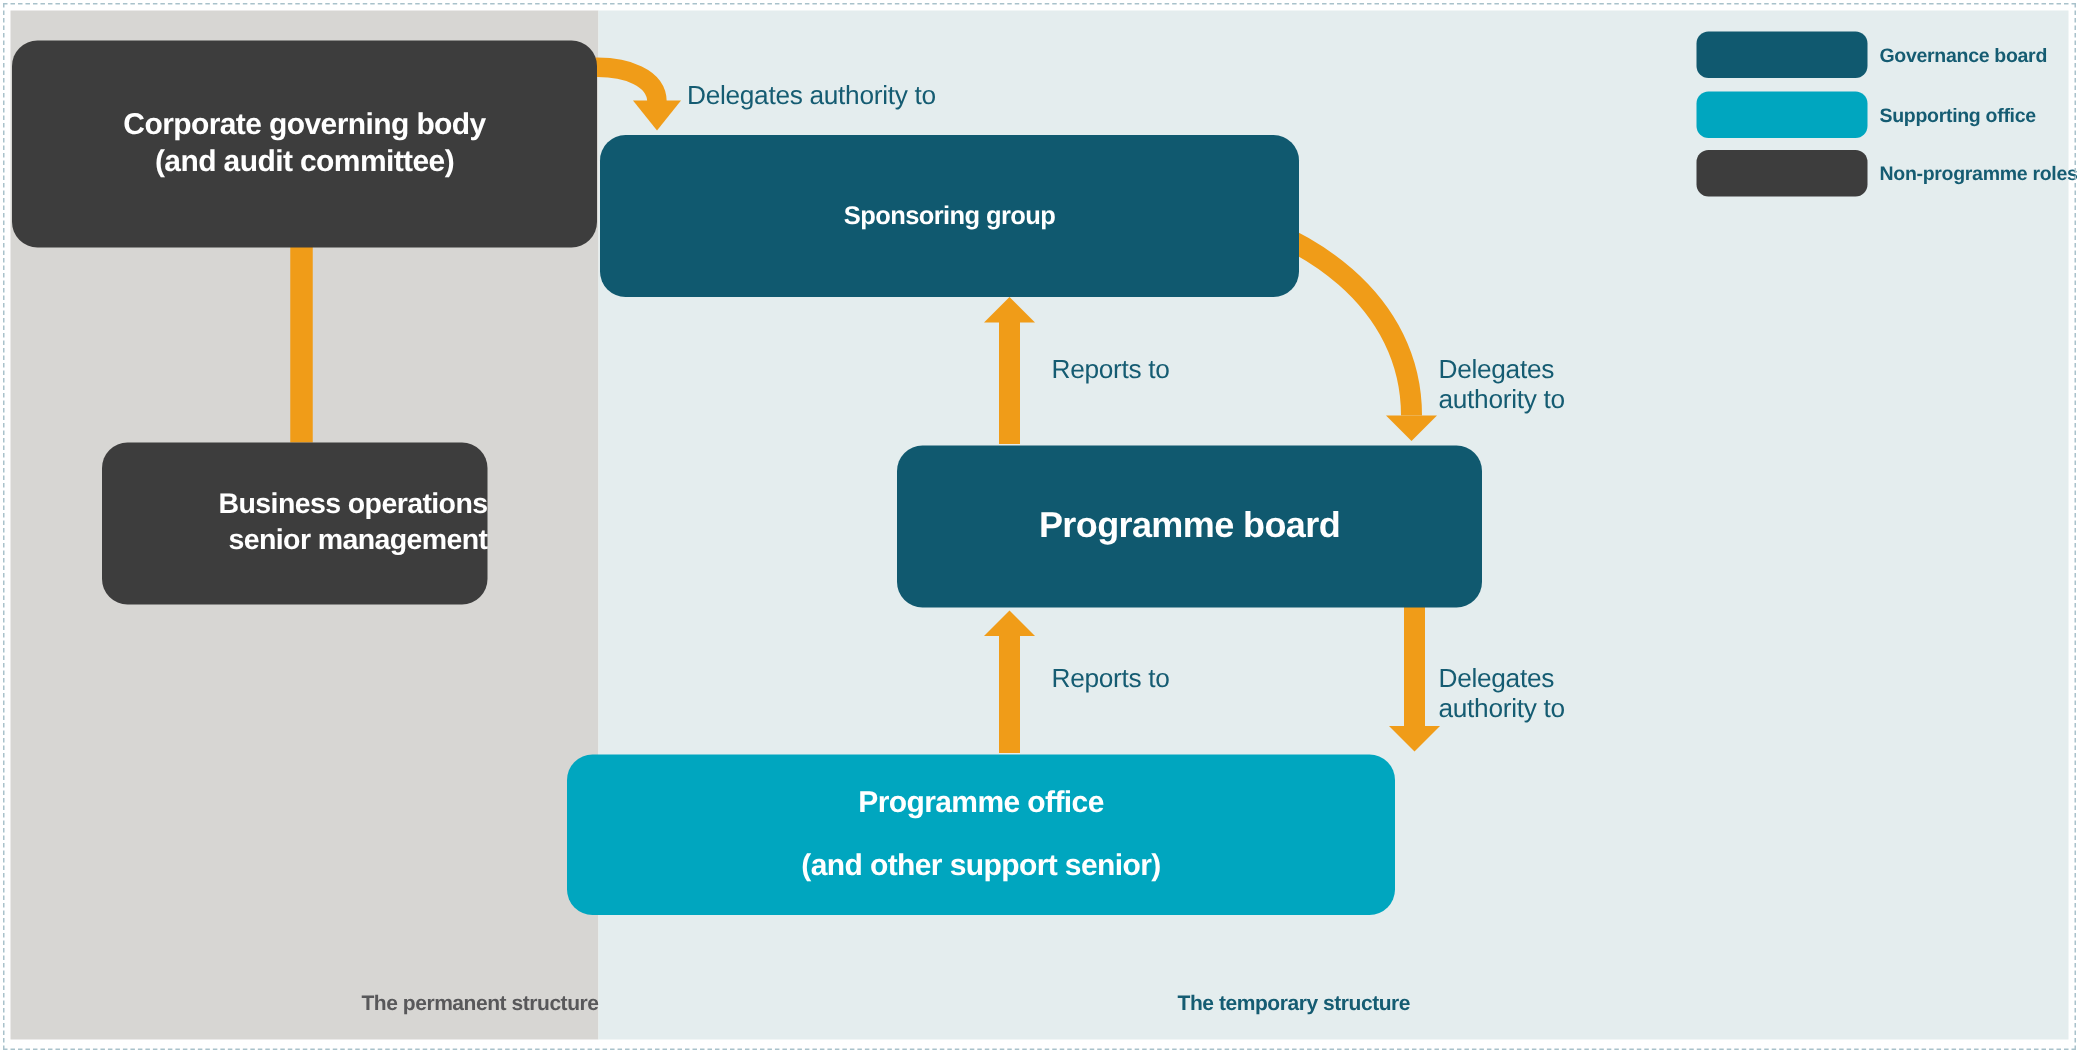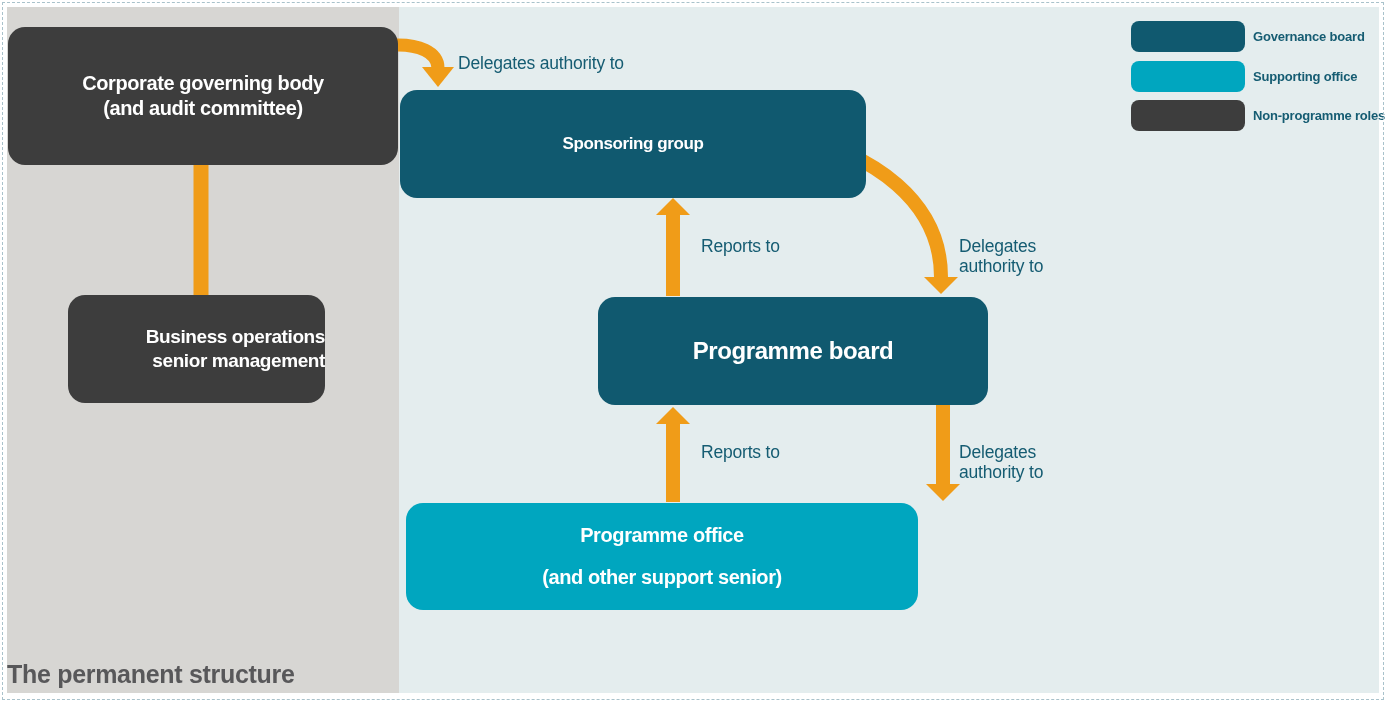--- a/index.html
+++ b/index.html
@@ -23,35 +23,35 @@
     display:flex; flex-direction:column; align-items:center; justify-content:center;
     text-align:center; font-weight:bold; letter-spacing:-0.4px;
   }
   .box.governance   { background:var(--governance); }
   .box.supporting   { background:var(--supporting); }
   .box.nonprogramme { background:var(--nonprogramme); }
   #box-corporate  { left:8px;   top:27px;  width:390px; height:138px; font-size:20px; line-height:25px; }
   #box-business   { left:68px;  top:295px; width:257px; height:108px; font-size:19px; line-height:24px;align-items:flex-end; }
   #box-sponsoring { left:400px; top:90px;  width:466px; height:108px; font-size:17px; }
   #box-board      { left:598px; top:297px; width:390px; height:108px; font-size:24px; }
-  #box-office     { left:406px; top:503px; width:512px; height:107px; font-size:20px; line-height:25px;gap:17px; }
+  #box-office     { left:378px; top:503px; width:552px; height:107px; font-size:20px; line-height:25px;gap:17px; }
 
   .arrow-label {
     position:absolute; z-index:4; font-size:17.5px; line-height:20px;
     color:var(--labeltext); letter-spacing:-0.2px; white-space:nowrap;
   }
   #lbl-delegates-top { left:458px; top:53px;  }
   #lbl-reports-1     { left:701px; top:236px; }
   #lbl-delegates-2   { left:959px; top:236px; }
   #lbl-reports-2     { left:701px; top:442px; }
   #lbl-delegates-3   { left:959px; top:442px; }
 
   .panel-title {
-    position:absolute; z-index:4; font-weight:bold; font-size:25px;
-    letter-spacing:-0.3px; text-align:left;
+    position:absolute; z-index:4; font-weight:bold; font-size:14px;
+    letter-spacing:-0.3px; text-align:right;
   }
   #title-permanent { left:7px;   top:660px; width:392px; color:var(--permanenttitle); }
   #title-temporary { left:540px; top:660px; width:400px; color:var(--labeltext); }
 
   .legend { position:absolute; left:1131px; top:21px; z-index:4; }
   .legend-row { display:flex; align-items:center; height:31px; margin-bottom:8.5px; }
   .swatch { width:114px; height:31px; border-radius:8px; flex:0 0 auto; }
   .legend-label {
     margin-left:8px; font-weight:bold; font-size:13px; letter-spacing:-0.2px;
     color:var(--labeltext); white-space:nowrap;
@@ -132,15 +132,16 @@
       <span class="swatch" style="background: rgb(0, 166, 191);"></span>
       <span class="legend-label">Supporting office</span>
     </div>
     <div class="legend-row">
       <span class="swatch" style="background: rgb(61, 61, 61);"></span>
       <span class="legend-label">Non-programme roles</span>
     </div>
   </div>
 
   <div class="panel-title" id="title-permanent">The permanent structure</div>
+  <div class="panel-title" id="title-temporary">The temporary structure</div>
 
   <div class="frame-border"></div>
 </div>
 
 </body></html>

